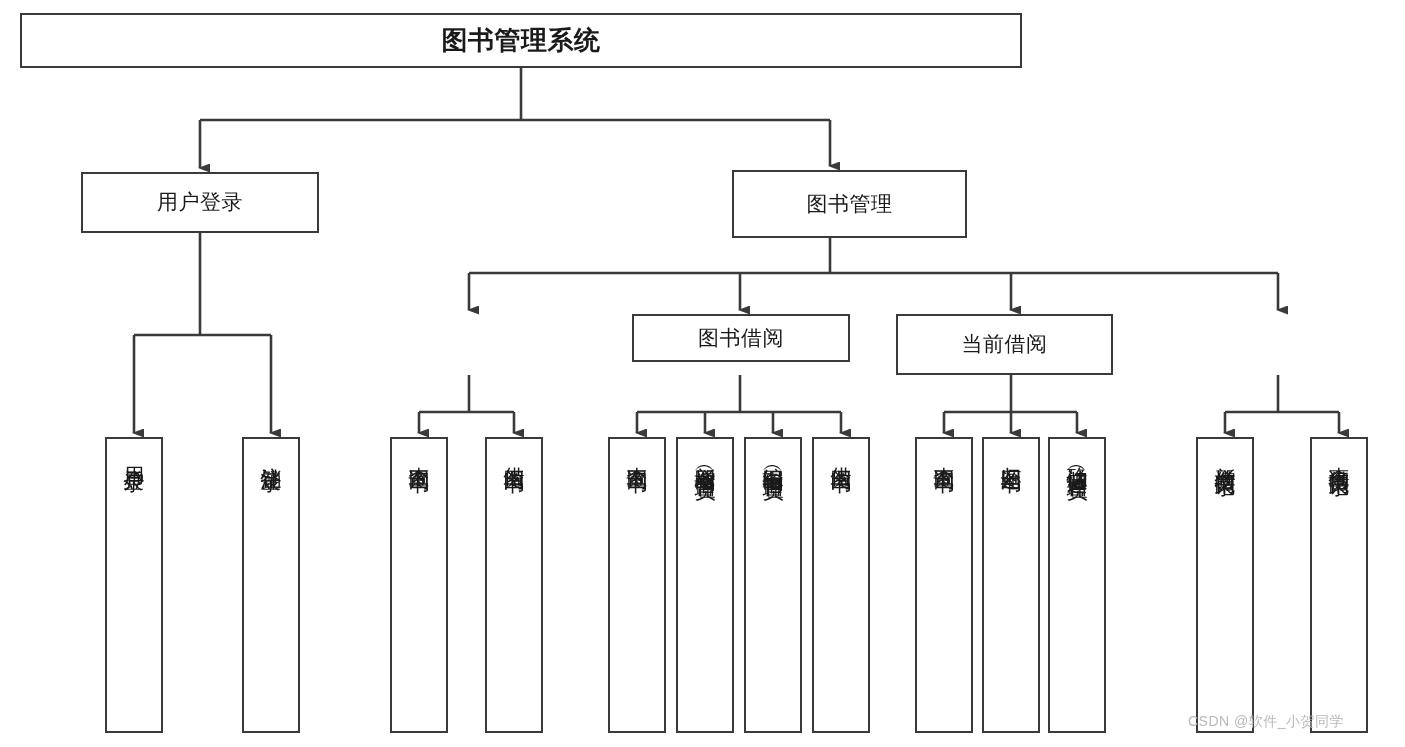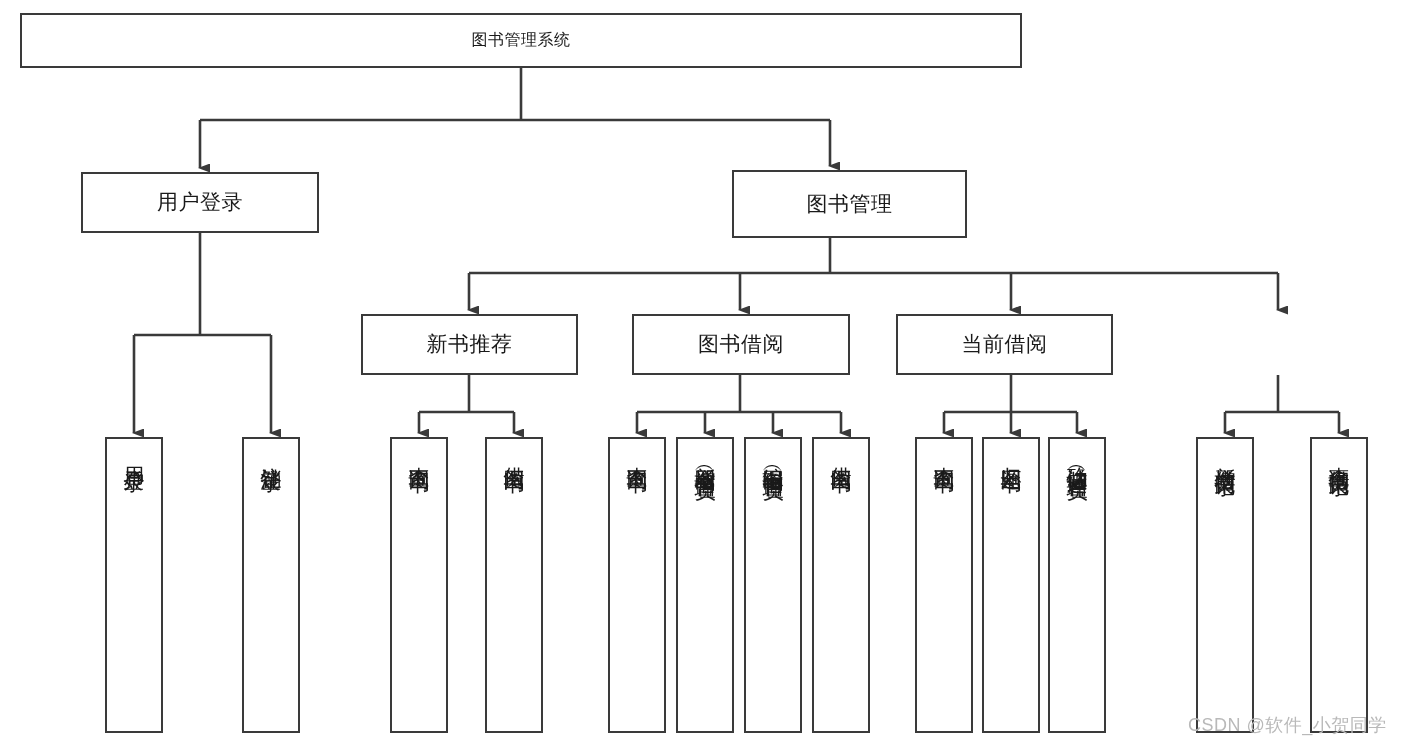--- a/index.html
+++ b/index.html
@@ -50,26 +50,26 @@
     padding-top: 11px;
   }
   .node.vertical .node-label {
     writing-mode: vertical-rl;
     text-orientation: upright;
     font-size: 21px;
     letter-spacing: 2px;
     line-height: 1.05;
     white-space: nowrap;
   }
-  .node.root .node-label { font-size: 16px; }
+  .node.root .node-label { font-size: 26px; font-weight: bold; }
   .watermark {
     position: absolute;
     left: 1188px;
     top: 713px;
-    font-size: 18px;
+    font-size: 14px;
     color: #b9b9b9;
     white-space: nowrap;
     letter-spacing: 0.5px;
   }
 </style>
 </head>
 <body>
 
 <div id="diagram-root">
 
@@ -130,24 +130,21 @@
     <span class="node-label">图书管理系统</span>
   </div>
 
   <div class="node horizontal" style="left: 81px; top: 172px; width: 238px; height: 61px; border-color: rgb(58, 58, 58); background: rgb(255, 255, 255); color: rgb(26, 26, 26);">
     <span class="node-label">用户登录</span>
   </div>
   <div class="node horizontal" style="left: 712px; top: 170px; width: 235px; height: 68px; border-color: rgb(58, 58, 58); background: rgb(255, 255, 255); color: rgb(26, 26, 26); margin-left: 20px;">
     <span class="node-label">图书管理</span>
   </div>
 
-  <div class="node horizontal" style="left: 361px; top: 314px; width: 217px; height: 61px; border-color: rgb(58, 58, 58); background: rgb(255, 255, 255); color: rgb(26, 26, 26);">
-    <span class="node-label">新书推荐</span>
-  </div>
-  <div class="node horizontal" style="left: 632px; top: 314px; width: 218px; height: 61px; border-color: rgb(58, 58, 58); background: rgb(255, 255, 255); color: rgb(26, 26, 26);">
+  <div class="node horizontal" style="left: 632px; top: 314px; width: 218px; height: 48px; border-color: rgb(58, 58, 58); background: rgb(255, 255, 255); color: rgb(26, 26, 26);">
     <span class="node-label">图书借阅</span>
   </div>
   <div class="node horizontal" style="left: 896px; top: 314px; width: 217px; height: 61px; border-color: rgb(58, 58, 58); background: rgb(255, 255, 255); color: rgb(26, 26, 26);">
     <span class="node-label">当前借阅</span>
   </div>
 
   <div class="node vertical" style="left: 105px; top: 437px; width: 58px; height: 296px; border-color: rgb(58, 58, 58); background: rgb(255, 255, 255); color: rgb(26, 26, 26);">
     <span class="node-label">用户登录</span>
   </div>
   <div class="node vertical" style="left: 242px; top: 437px; width: 58px; height: 296px; border-color: rgb(58, 58, 58); background: rgb(255, 255, 255); color: rgb(26, 26, 26);">

